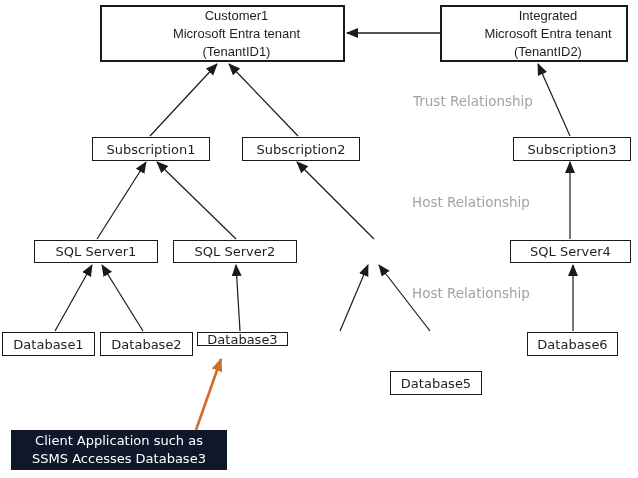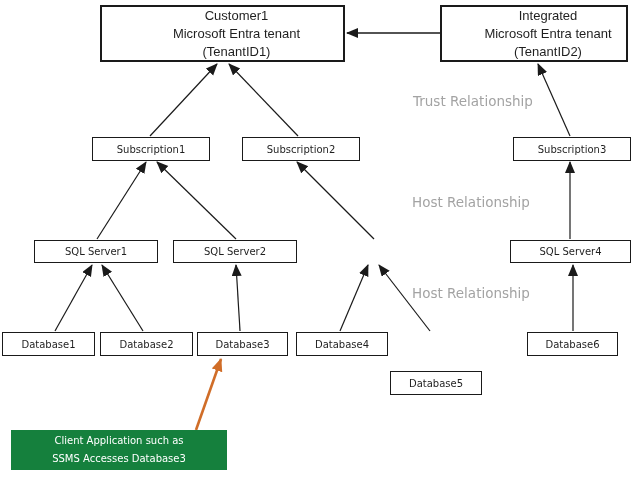--- a/index.html
+++ b/index.html
@@ -5,35 +5,35 @@
   html,body{margin:0;padding:0;background:#ffffff;}
   .stage{
     position:relative;width:638px;height:478px;background:#ffffff;overflow:hidden;
     font-family:"DejaVu Sans", sans-serif;
   }
   .arrows{position:absolute;left:0;top:0;}
   .box{
     position:absolute;box-sizing:border-box;background:#ffffff;
     border:1px solid #1a1a1a;color:#1f1f1f;
     display:flex;align-items:center;justify-content:center;text-align:center;
-    font-size:10px;line-height:15px;white-space:nowrap;
+    font-size:13px;line-height:15px;white-space:nowrap;
   }
   .tenant{
     border-width:2px;flex-direction:column;
     font-family:"Liberation Sans", sans-serif;font-size:13px;line-height:18px;padding-left:28px;
   }
   .tenant span{display:block;}
   .rel-label{
     position:absolute;color:#a3a3a3;font-size:13.5px;white-space:nowrap;
     font-family:"DejaVu Sans", sans-serif;
   }
   .note{
     position:absolute;left:11px;top:430px;width:216px;height:40px;
-    background:#15803d;color:#ffffff;display:flex;flex-direction:column;
-    align-items:center;justify-content:center;font-size:10px;line-height:18px;
+    background:#0f172a;color:#ffffff;display:flex;flex-direction:column;
+    align-items:center;justify-content:center;font-size:13px;line-height:18px;
     text-align:center;white-space:nowrap;
   }
   .note span{display:block;}
 </style>
 </head>
 <body>
 
 <div class="stage">
 
   <svg class="arrows" width="638" height="478" viewBox="0 0 638 478">
@@ -81,22 +81,21 @@
   <div class="box" style="left:92px;top:137px;width:118px;height:24px;">Subscription1</div>
   <div class="box" style="left:242px;top:137px;width:118px;height:24px;">Subscription2</div>
   <div class="box" style="left:513px;top:137px;width:118px;height:24px;">Subscription3</div>
 
   <div class="box" style="left:34px;top:240px;width:124px;height:23px;">SQL Server1</div>
   <div class="box" style="left:173px;top:240px;width:124px;height:23px;">SQL Server2</div>
   <div class="box" style="left:510px;top:240px;width:121px;height:23px;">SQL Server4</div>
 
   <div class="box" style="left:2px;top:332px;width:93px;height:24px;">Database1</div>
   <div class="box" style="left:100px;top:332px;width:93px;height:24px;">Database2</div>
-  <div class="box" style="left:197px;top:332px;width:91px;height:24px;">Database3</div>
-  <div class="box" style="left:296px;top:332px;width:92px;height:24px;">Database4</div>
+  <div class="box" style="left:197px;top:332px;width:91px;height:14px;">Database3</div>
   <div class="box" style="left:390px;top:332px;width:92px;height:24px;margin-top:39px;">Database5</div>
   <div class="box" style="left:527px;top:332px;width:91px;height:24px;">Database6</div>
 
   <div class="rel-label" style="left:413px;top:93px;">Trust Relationship</div>
   <div class="rel-label" style="left:412px;top:194px;">Host Relationship</div>
   <div class="rel-label" style="left:412px;top:285px;">Host Relationship</div>
 
   <div class="note">
     <span>Client Application such as</span>
     <span>SSMS Accesses Database3</span>

